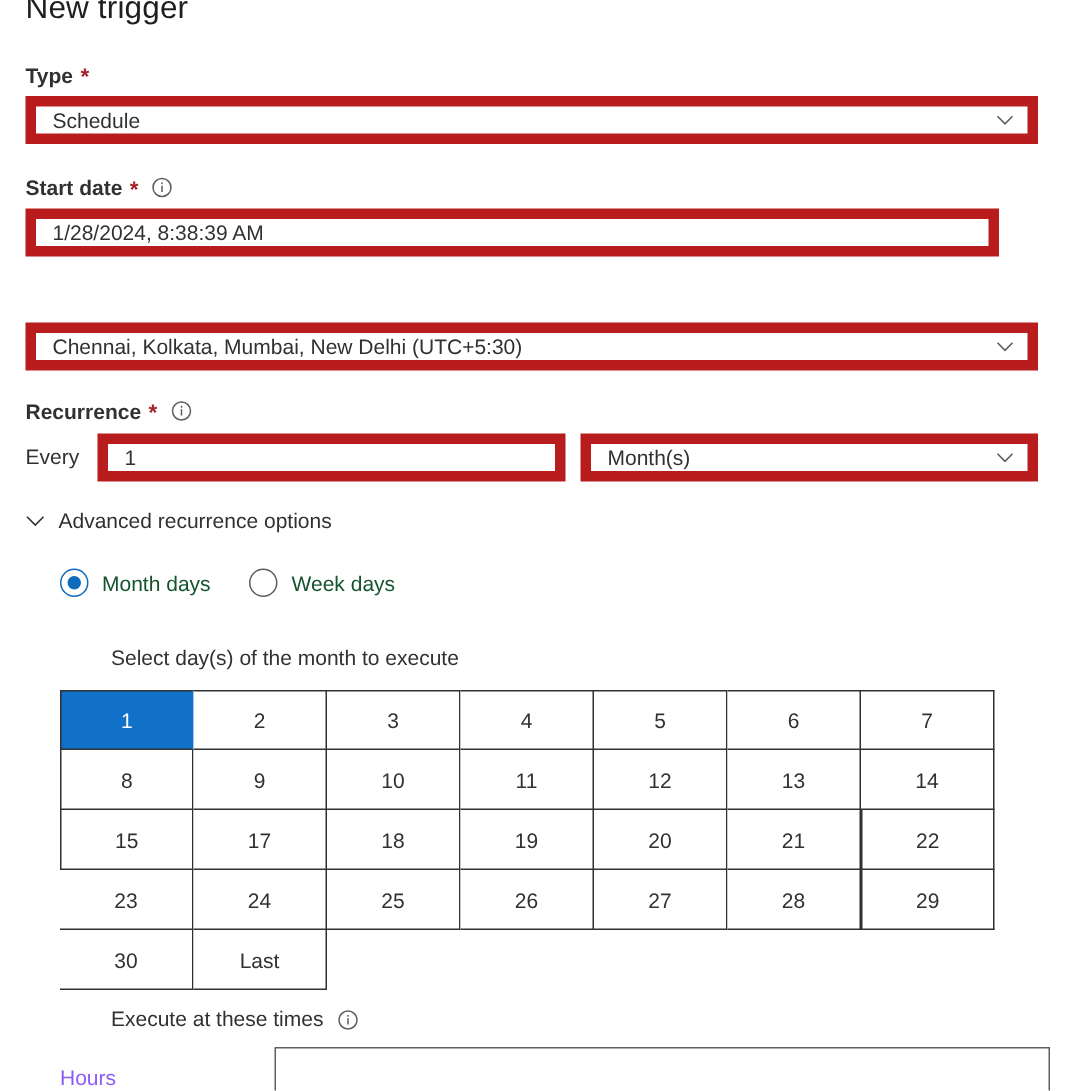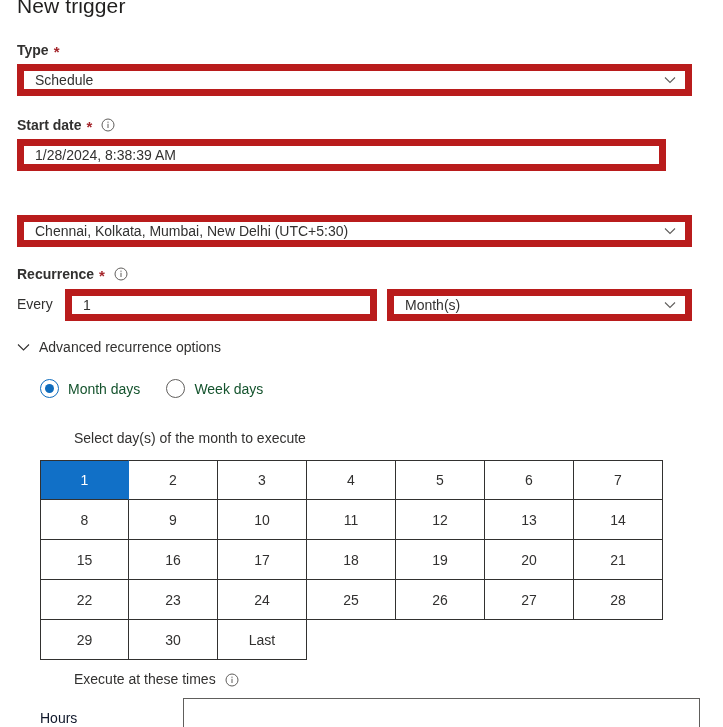--- a/index.html
+++ b/index.html
@@ -102,21 +102,21 @@
   }
   .day-cell.first-col { border-left: 1px solid #323130; }
   .day-cell.top-row { border-top: 1px solid #323130; }
   .day-cell.selected { background: #1170c7; color: #ffffff; border-right-color:#1170c7; }
   .grid-mask {
     position: absolute; left: 665px; top: 455px;
     width: 60px; height: 215px; background: #fff;
   }
 
   
-  .hours-label { position: absolute; left: 40px; top: 710px; font-size: 14px; color: #0f172a; }
+  .hours-label { position: absolute; left: 40px; top: 710px; font-size: 14px; color: #8b5cf6; }
   .hours-input {
     position: absolute; left: 183px; top: 698px;
     width: 517px; height: 40px; border: 1px solid #605e5c; background: #fff;
   }
 </style>
 </head>
 <body>
 
 <div class="page">
 
@@ -227,21 +227,20 @@
       <div class="day-cell top-row">6</div>
       <div class="day-cell top-row">7</div>
       <div class="day-cell first-col">8</div>
       <div class="day-cell">9</div>
       <div class="day-cell">10</div>
       <div class="day-cell">11</div>
       <div class="day-cell">12</div>
       <div class="day-cell">13</div>
       <div class="day-cell">14</div>
       <div class="day-cell first-col">15</div>
-      <div class="day-cell">16</div>
       <div class="day-cell">17</div>
       <div class="day-cell">18</div>
       <div class="day-cell">19</div>
       <div class="day-cell">20</div>
       <div class="day-cell">21</div>
       <div class="day-cell first-col">22</div>
       <div class="day-cell">23</div>
       <div class="day-cell">24</div>
       <div class="day-cell">25</div>
       <div class="day-cell">26</div>

